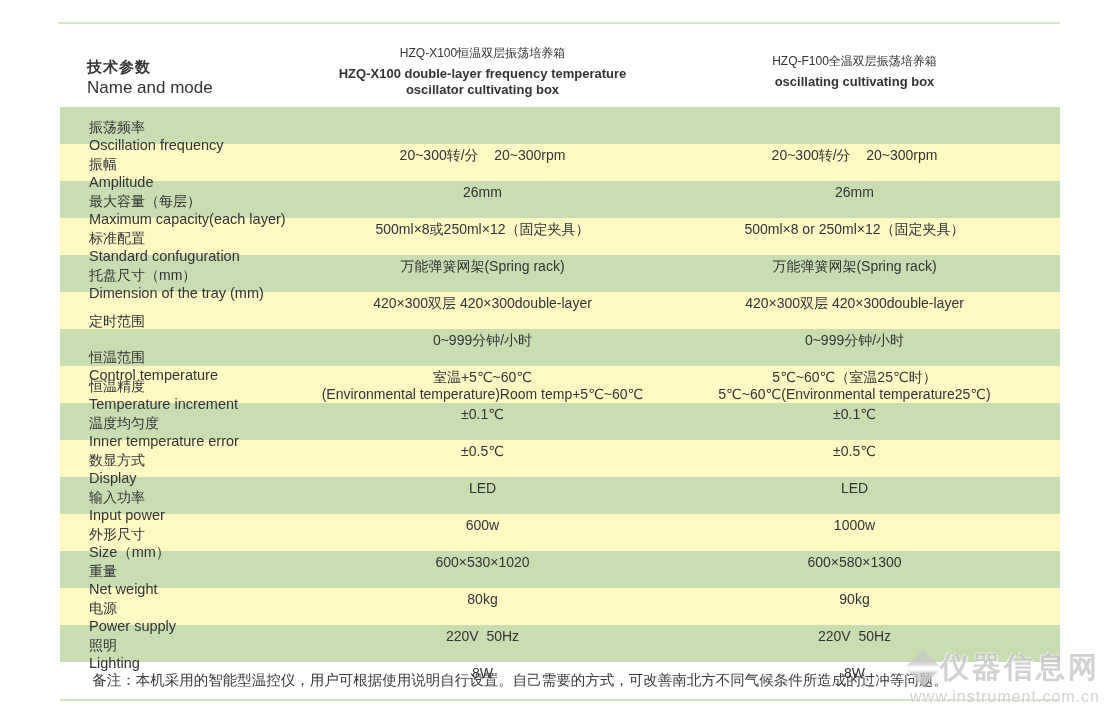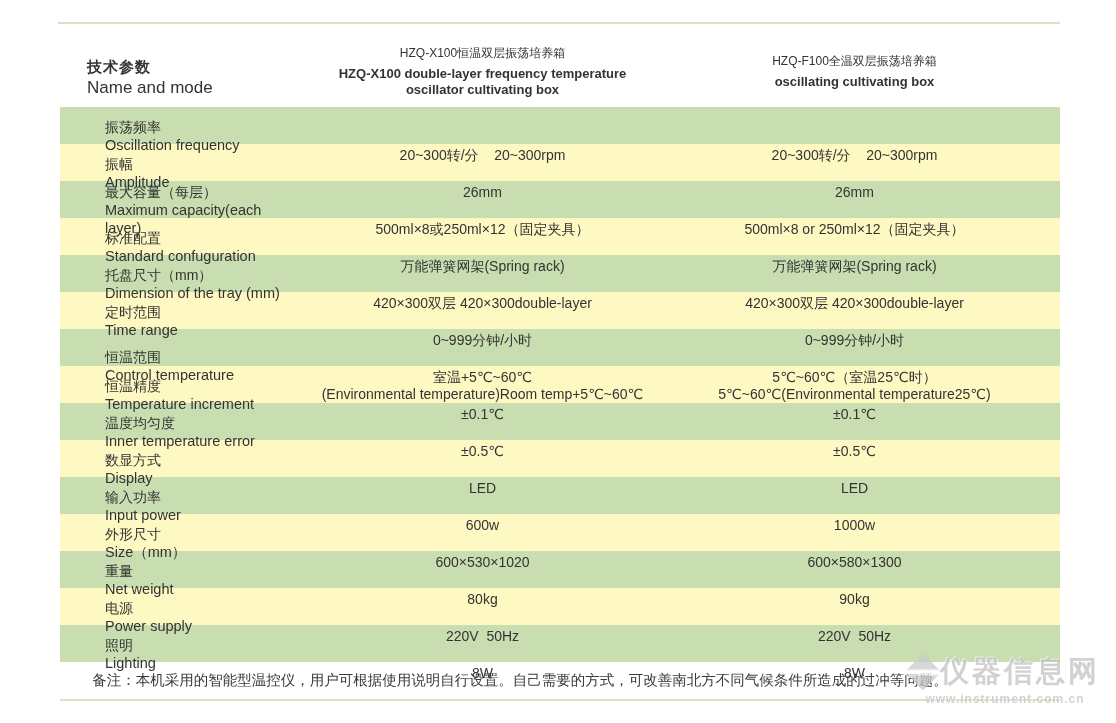--- a/index.html
+++ b/index.html
@@ -28,21 +28,21 @@
   .h-col .zh{font-size:12px;font-weight:normal;line-height:24px;margin-bottom:1px;}
   .h-col .enline{font-size:13px;font-weight:bold;line-height:16px;}
   .h-col.c2{padding-right:16px;}
 
   
   .rows{position:absolute;left:60px;top:107px;width:1000px;}
   .row{height:37px;}
   .row-green{background:var(--green);}
   .row-white{background:#fef9c3;}
   .cell-label{display:flex;flex-direction:column;justify-content:center;
-    padding-left:45px;font-size:14px;line-height:18px;}
+    padding-left:29px;font-size:14px;line-height:18px;}
   .cell-label .en{font-size:14.5px;}
   .cell-val{display:flex;flex-direction:column;justify-content:center;align-items:center;
     font-size:14px;text-align:center;white-space:pre-wrap;margin-top:40px;}
   .cell-val.v2{padding-right:16px;}
   .val-line{line-height:17px;}
 
   
   .note{position:absolute;left:60px;top:662px;width:1000px;height:37px;
     display:flex;align-items:center;justify-content:center;
     padding-right:80px;font-size:14.5px;color:#3a3a3a;white-space:nowrap;}
@@ -50,21 +50,21 @@
   
   .watermark{position:absolute;right:2px;top:648px;width:218px;height:58px;
     display:flex;flex-direction:column;align-items:center;justify-content:flex-end;
     pointer-events:none;}
   .wm-top{display:flex;align-items:center;gap:4px;}
   .wm-diamond{width:26px;height:26px;transform:rotate(45deg);
     background:linear-gradient(135deg,var(--wm) 40%,#ffffff 47%,#ffffff 55%,var(--wm) 62%);
     opacity:.75;flex:0 0 auto;}
   .wm-name{font-size:29px;font-weight:bold;letter-spacing:3px;color:var(--wm);
     opacity:.85;text-shadow:1px 1px 0 rgba(255,255,255,.9),-1px -1px 0 rgba(255,255,255,.6);}
-  .wm-url{font-size:12px;font-weight:bold;color:var(--wm);opacity:.8;
+  .wm-url{font-size:16px;font-weight:normal;color:var(--wm);opacity:.8;
     letter-spacing:1px;margin-top:0;text-shadow:1px 1px 0 rgba(255,255,255,.8);}
 </style>
 </head>
 <body>
 
 <div class="page">
 
   <div class="topline"></div>
 
   <div class="header grid">
@@ -125,21 +125,20 @@
         <div class="zh">托盘尺寸（mm）</div>
         <div class="en">Dimension of the tray (mm)</div>
       </div>
       <div class="cell-val v1"><div class="val-line">420×300双层 420×300double-layer</div></div>
       <div class="cell-val v2"><div class="val-line">420×300双层 420×300double-layer</div></div>
     </div>
 
     <div class="row grid row-white">
       <div class="cell-label">
         <div class="zh">定时范围</div>
-        <div class="en">Time range</div>
       </div>
       <div class="cell-val v1"><div class="val-line">0~999分钟/小时</div></div>
       <div class="cell-val v2"><div class="val-line">0~999分钟/小时</div></div>
     </div>
 
     <div class="row grid row-green">
       <div class="cell-label">
         <div class="zh">恒温范围</div>
         <div class="en">Control temperature</div>
       </div>

